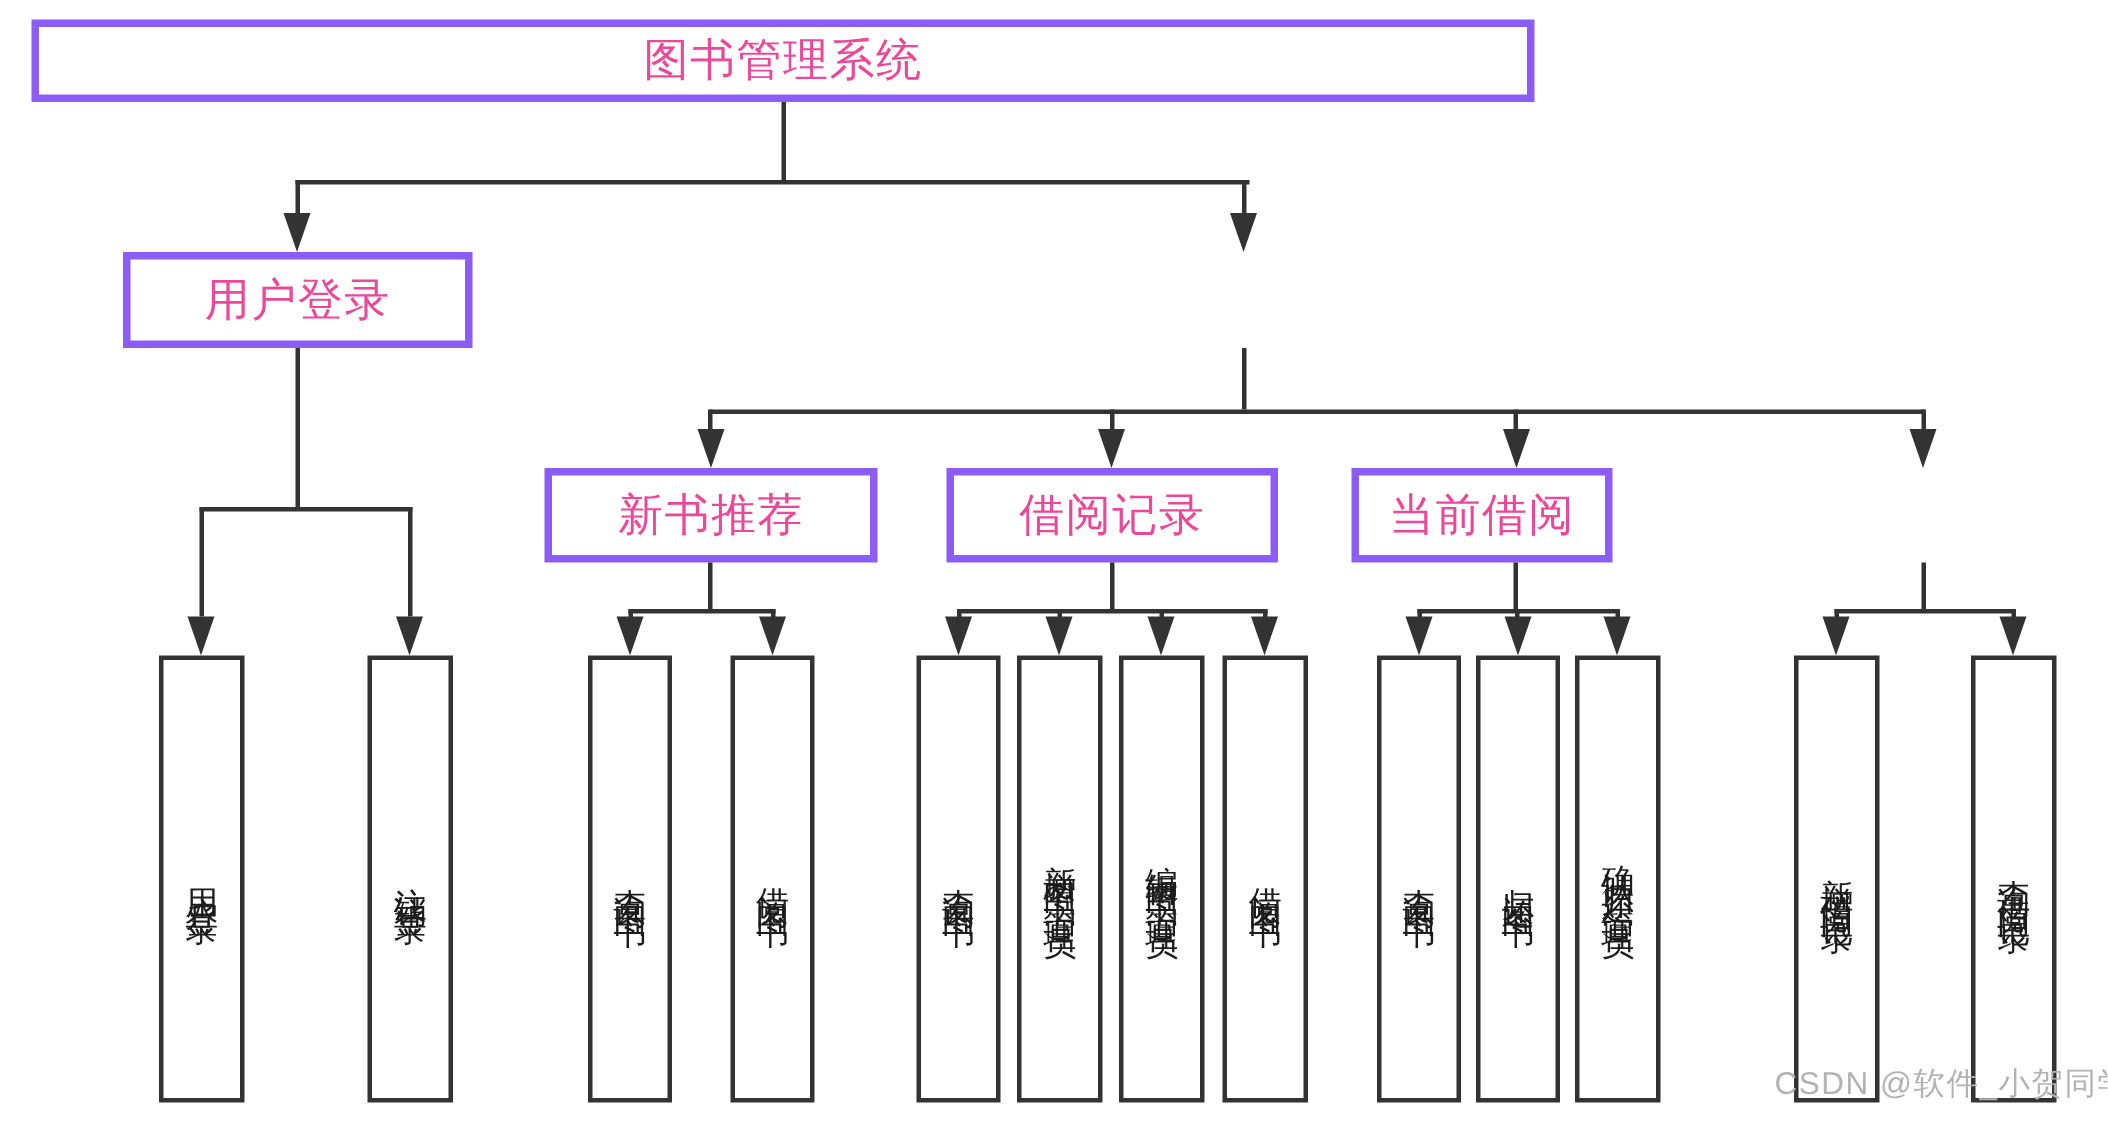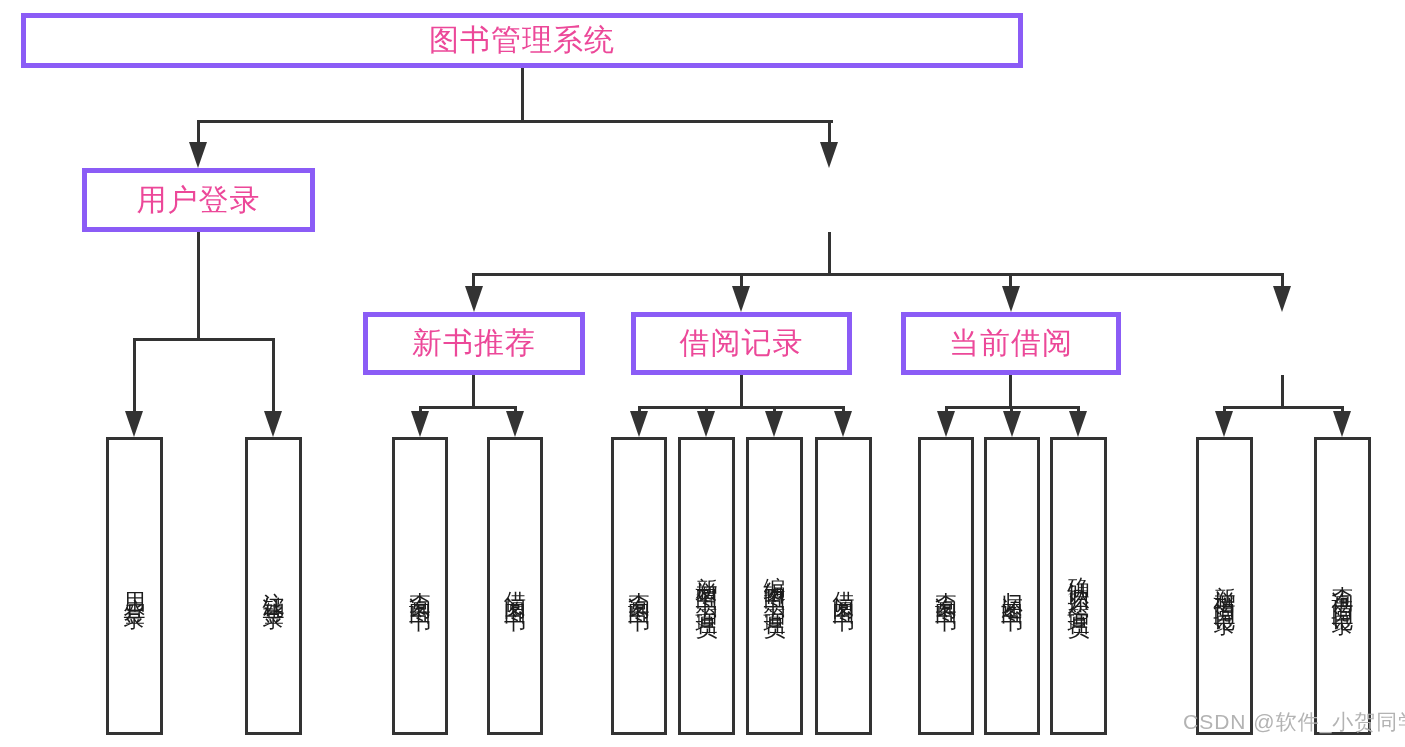--- a/index.html
+++ b/index.html
@@ -73,21 +73,21 @@
   <div class="arrow" style="left:732px; top:286px;"></div>
   <div class="vl" style="left:1009px; top:273px; height:15px;"></div>
   <div class="arrow" style="left:1002px; top:286px;"></div>
   <div class="vl" style="left:1281px; top:273px; height:15px;"></div>
   <div class="arrow" style="left:1273px; top:286px;"></div>
 
   <div class="hbox" style="left:363px; top:312px; width:222px; height:63px;">新书推荐</div>
 
   <div class="hbox" style="left:631px; top:312px; width:221px; height:63px;">借阅记录</div>
 
-  <div class="hbox" style="left:901px; top:312px; width:220px; height:63px;">当前借阅</div>
+  <div class="hbox" style="left:901px; top:312px; width:174px; height:63px;">当前借阅</div>
 
 
   <div class="vl" style="left:472px; top:375px; height:31px;"></div>
   <div class="hl" style="left:419px; top:406px; width:98px;"></div>
   <div class="vl" style="left:419px; top:406px; height:7px;"></div>
   <div class="arrow" style="left:411px; top:411px;"></div>
   <div class="vl" style="left:514px; top:406px; height:7px;"></div>
   <div class="arrow" style="left:506px; top:411px;"></div>
 
   <div class="vl" style="left:740px; top:375px; height:31px;"></div>

